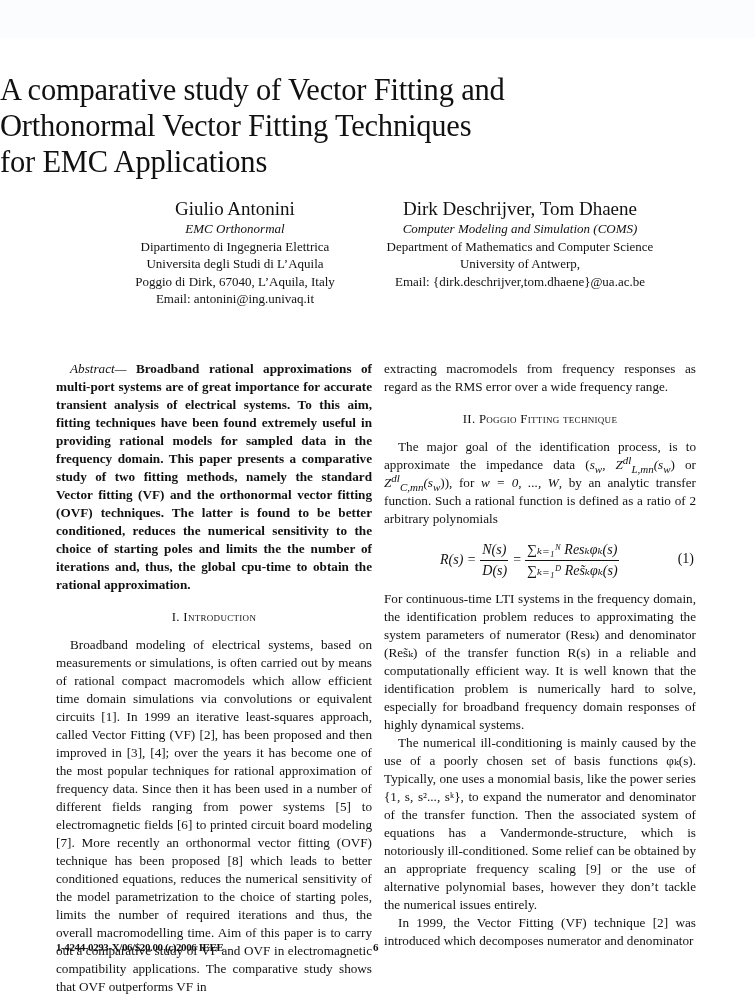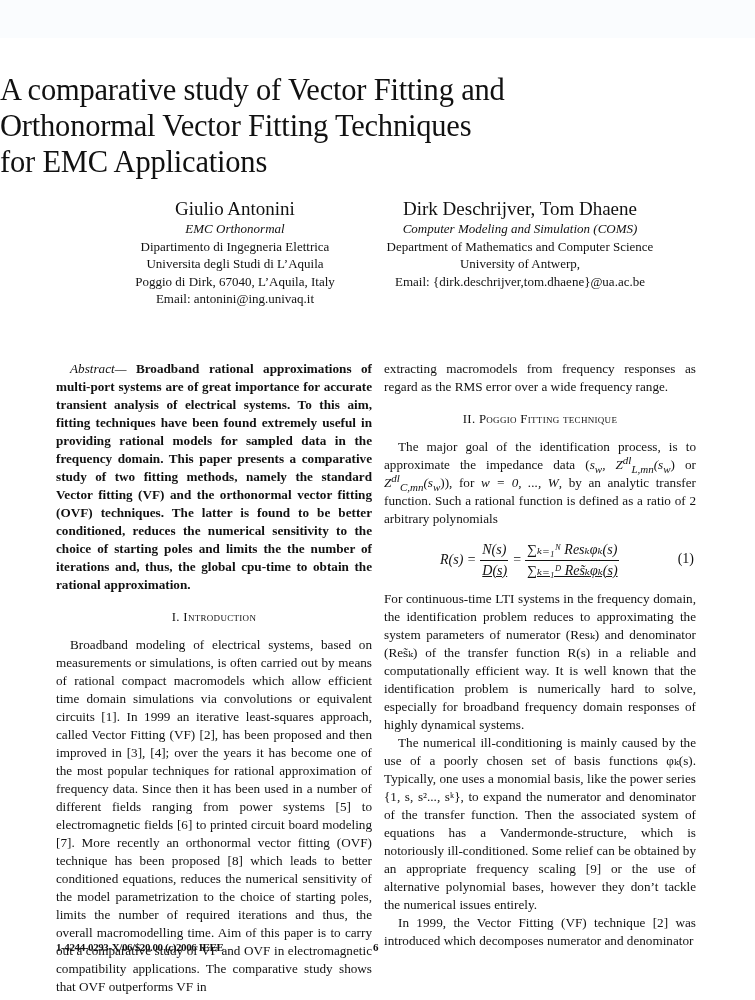--- a/index.html
+++ b/index.html
@@ -37,21 +37,21 @@
   .section-heading .sc { font-variant: small-caps; }
   p.para { margin: 0; text-indent: 14px; }
   p.noindent { text-indent: 0; }
   .equation {
     position: relative; height: 48px; margin: 8px 0 6px 0;
     font-style: italic; font-size: 14px;
   }
   .eq-body { position: absolute; left: 56px; top: 2px; display: flex; align-items: center; height: 44px; white-space: nowrap; }
   .frac { display: inline-flex; flex-direction: column; align-items: flex-start; margin: 0 4px; }
   .frac .num { border-bottom: 1px solid #111; padding: 0 2px 1px 2px; line-height: 18px; }
-  .frac .den { padding: 1px 2px 0 2px; line-height: 18px; text-decoration: underline; }
+  .frac .den { padding: 1px 2px 0 2px; line-height: 18px; }
   .eq-num { position: absolute; right: 2px; top: 14px; font-style: normal; }
   .up { font-style: normal; }
   sub, sup { font-size: 11px; line-height: 0; }
   .footer {
     position: absolute; top: 941px; left: 56px; font-size: 11px; font-weight: bold;
     letter-spacing: -0.4px;
   }
   .pagenum { position: absolute; top: 941px; left: 373px; font-size: 11px; font-weight: bold; }
 </style>
 </head>

